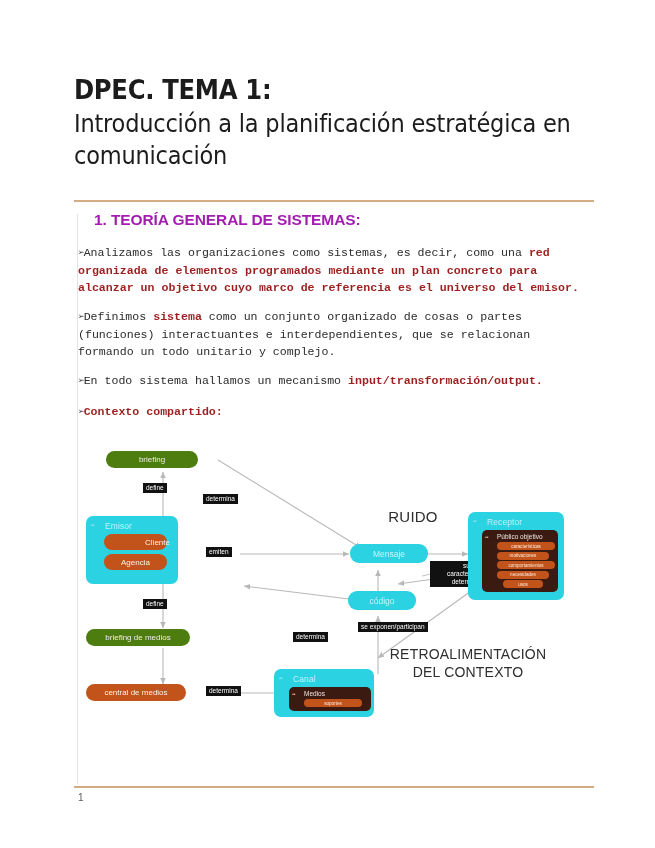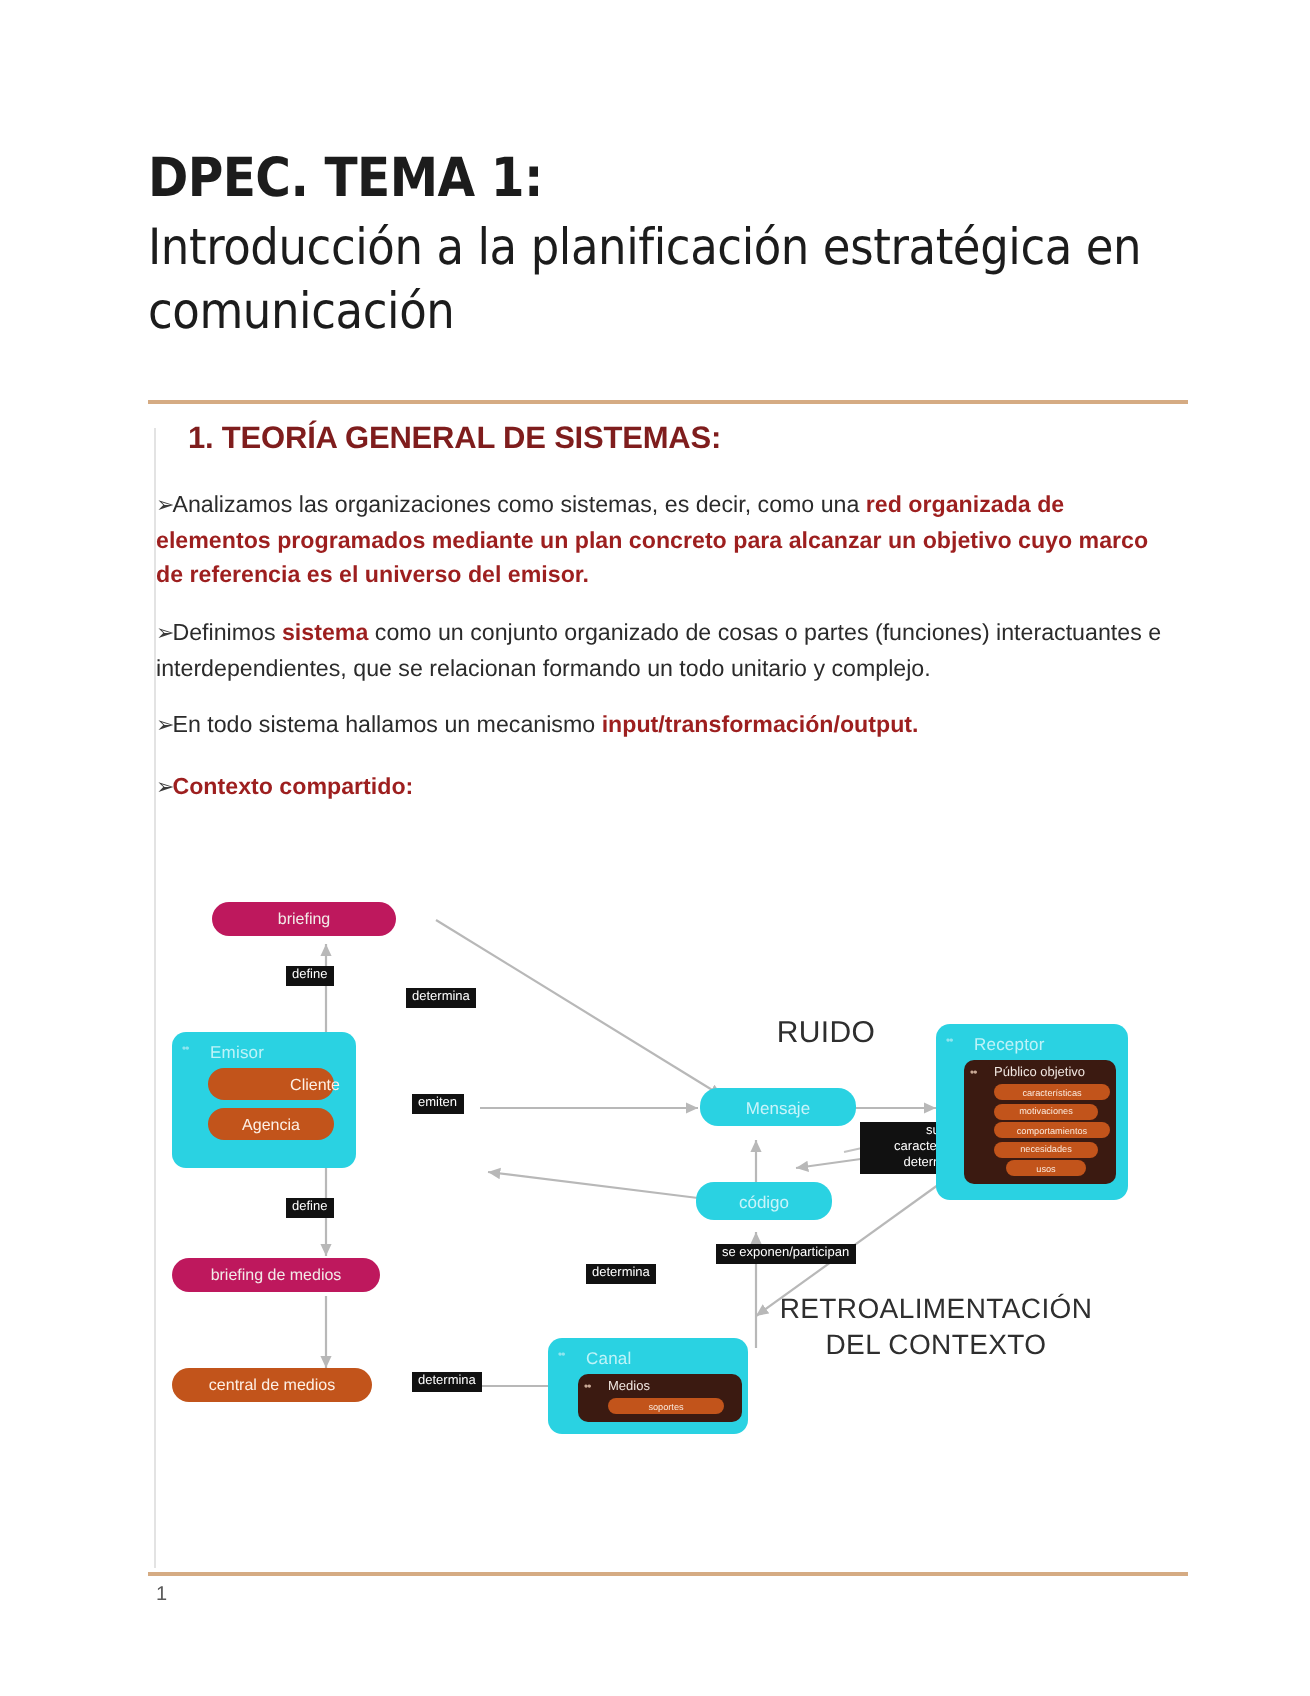--- a/index.html
+++ b/index.html
@@ -69,37 +69,38 @@
     background: #e3e3e3;
   }
 
   
   .section-heading {
     position: absolute;
     left: 94px;
     top: 211px;
     font-size: 15.5px;
     font-weight: 700;
-    color: #7f1d1d;
+    color: #a21caf;
     letter-spacing: -0.1px;
   }
 
   
   .body-area {
     position: absolute;
     left: 78px;
     top: 244px;
     width: 508px;
   }
   .para {
     font-size: 11.6px;
     line-height: 1.52;
     color: #2b2b2b;
     margin: 0 0 11px 0;
     text-align: left;
+    font-family: Liberation Mono, monospace;
   }
   .para .arrow-bullet {
     font-size: 11px;
     color: #3a3a3a;
     letter-spacing: -1px;
   }
   .hl {
     color: #9d1f1f;
     font-weight: 700;
   }
@@ -123,21 +124,21 @@
     box-sizing: border-box;
     display: flex;
     align-items: center;
     justify-content: center;
     font-family: "Liberation Sans", sans-serif;
     white-space: nowrap;
   }
 
   
   .pill-dark {
-    background: #be185d;
+    background: #4d7c0f;
     color: #f2ebe8;
     border-radius: 11px;
     font-size: 8px;
     height: 17px;
   }
   .pill-orange {
     background: #c2541b;
     color: #fdf0e6;
     border-radius: 11px;
     font-size: 8px;

